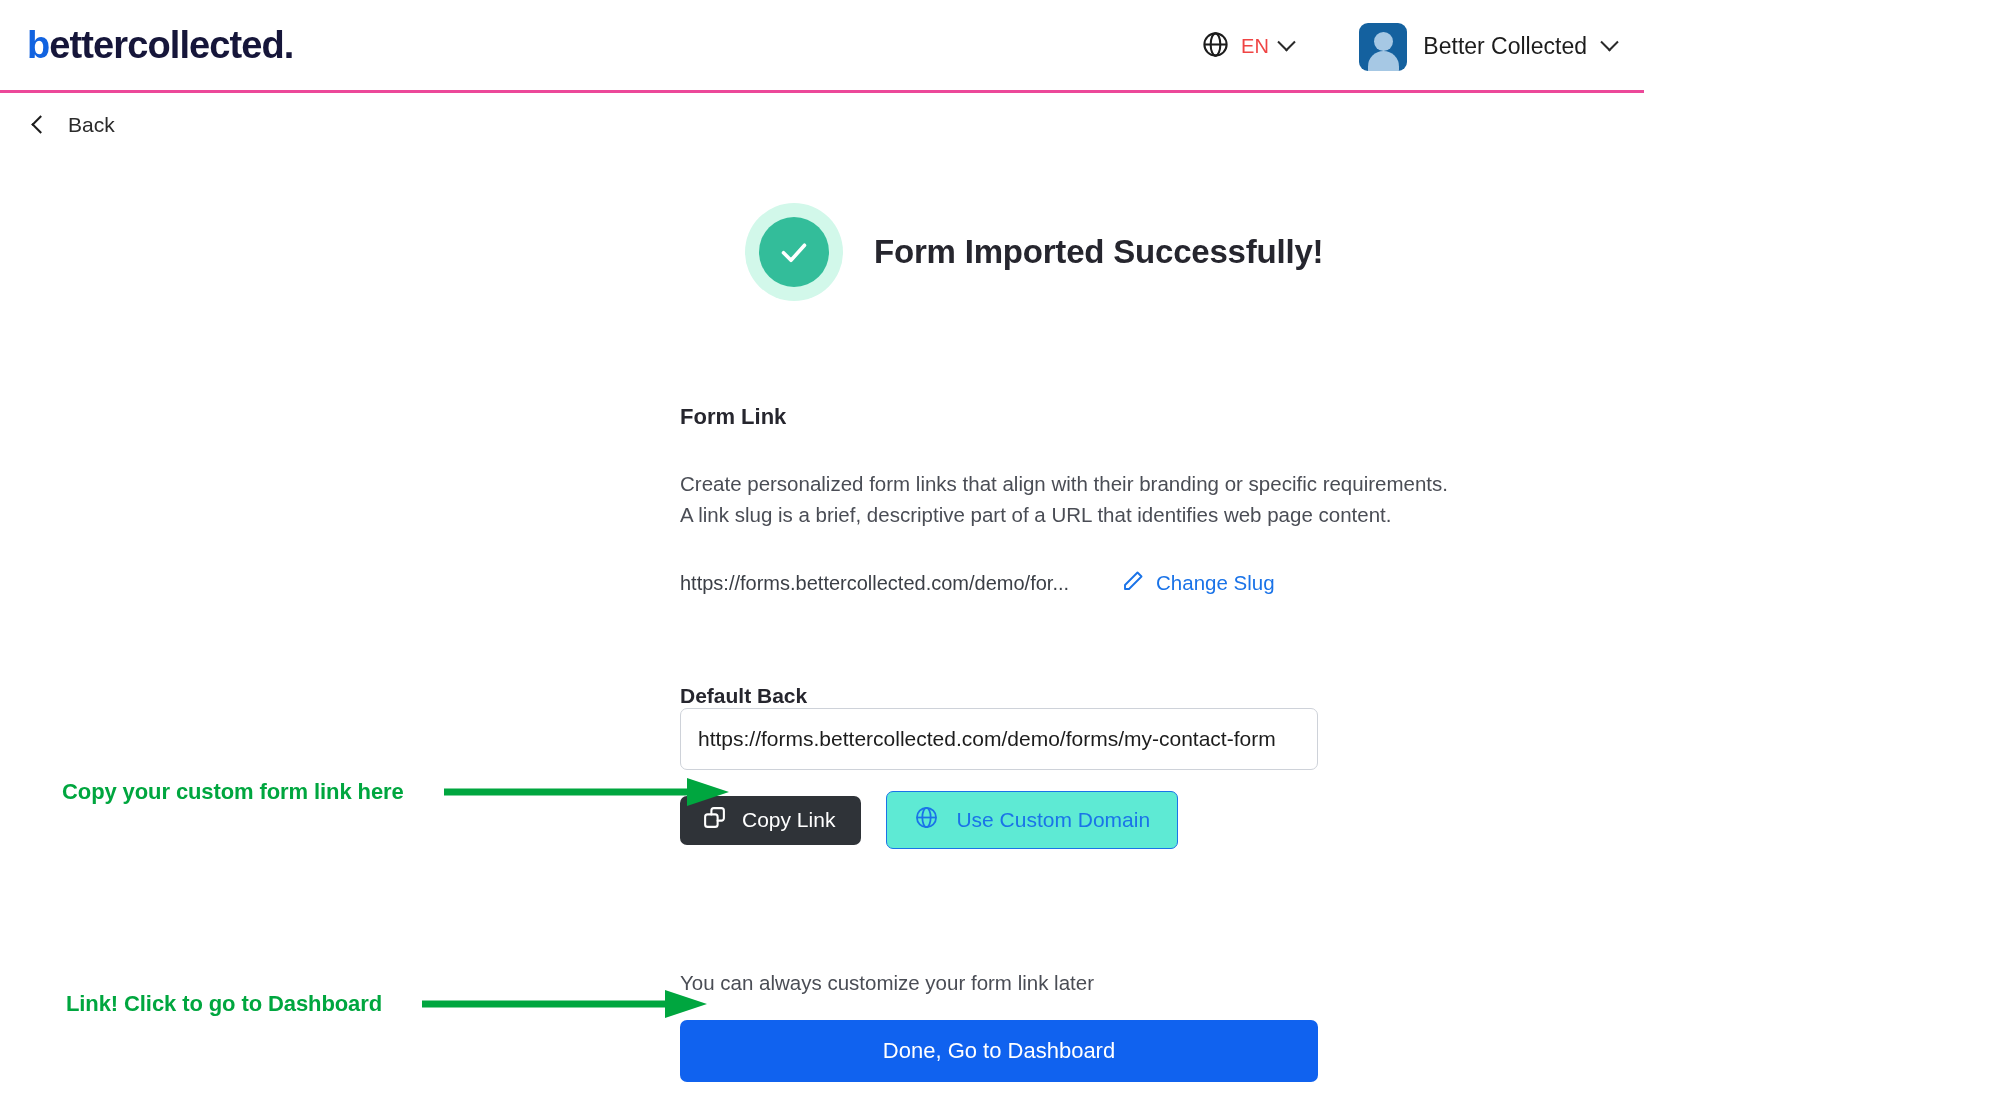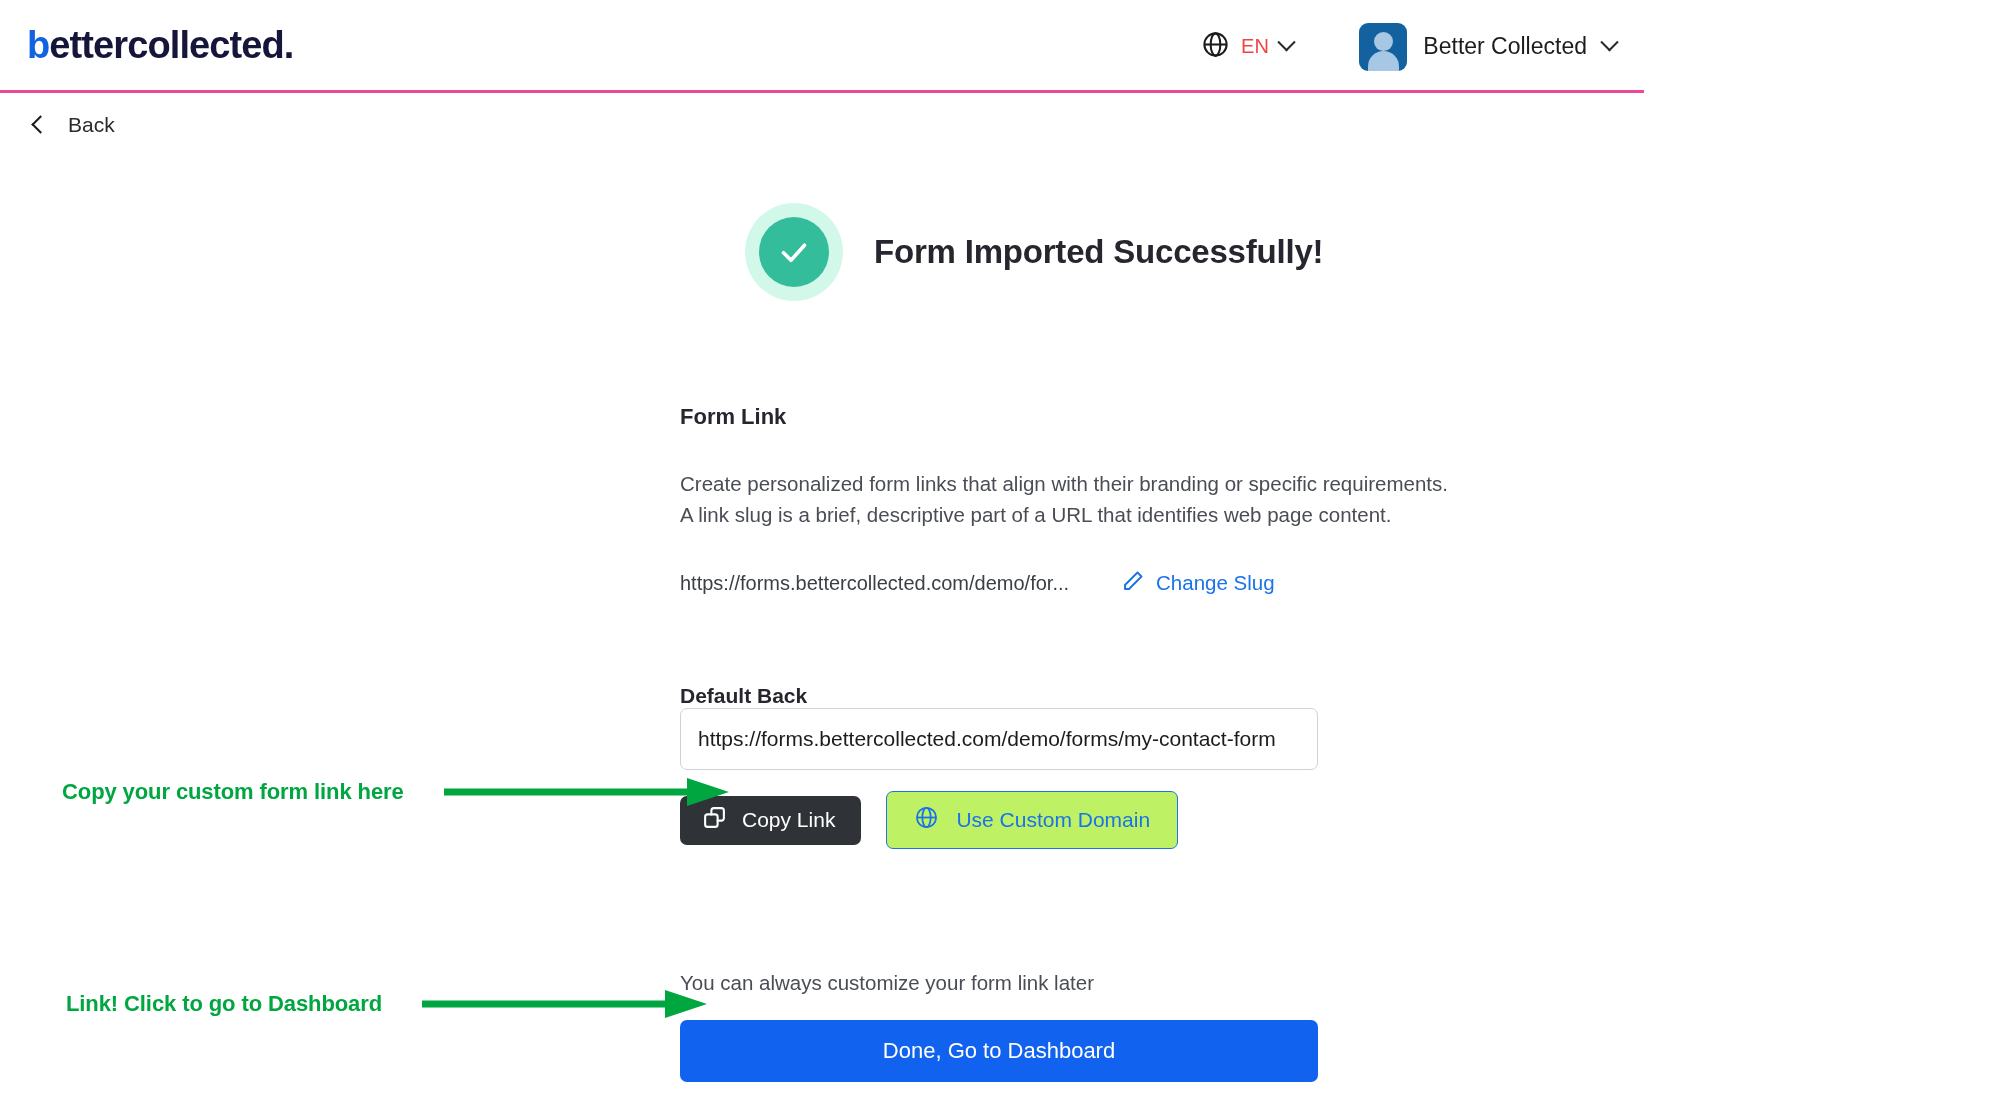--- a/index.html
+++ b/index.html
@@ -236,21 +236,21 @@
     font-family: "Liberation Sans", sans-serif;
     font-size: 21px;
     display: flex;
     align-items: center;
     gap: 15px;
     padding: 0 26px 0 22px;
     cursor: pointer;
   }
   .btn-domain {
     height: 58px;
-    background: #bef264;
+    background: #5eead4;
     border: 1.6px solid #1a73e8;
     border-radius: 7px;
     color: #1a73e8;
     font-family: "Liberation Sans", sans-serif;
     font-size: 21px;
     display: flex;
     align-items: center;
     gap: 17px;
     padding: 0 27px;
     cursor: pointer;

